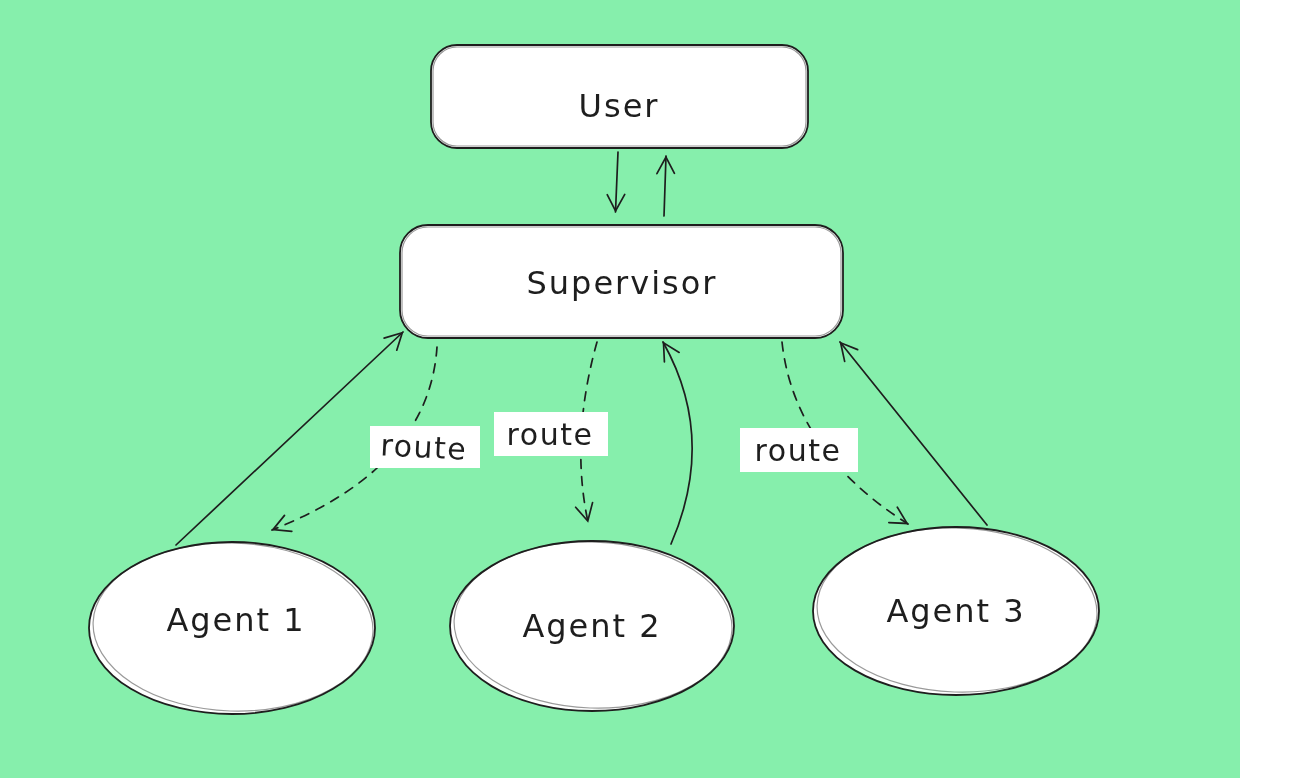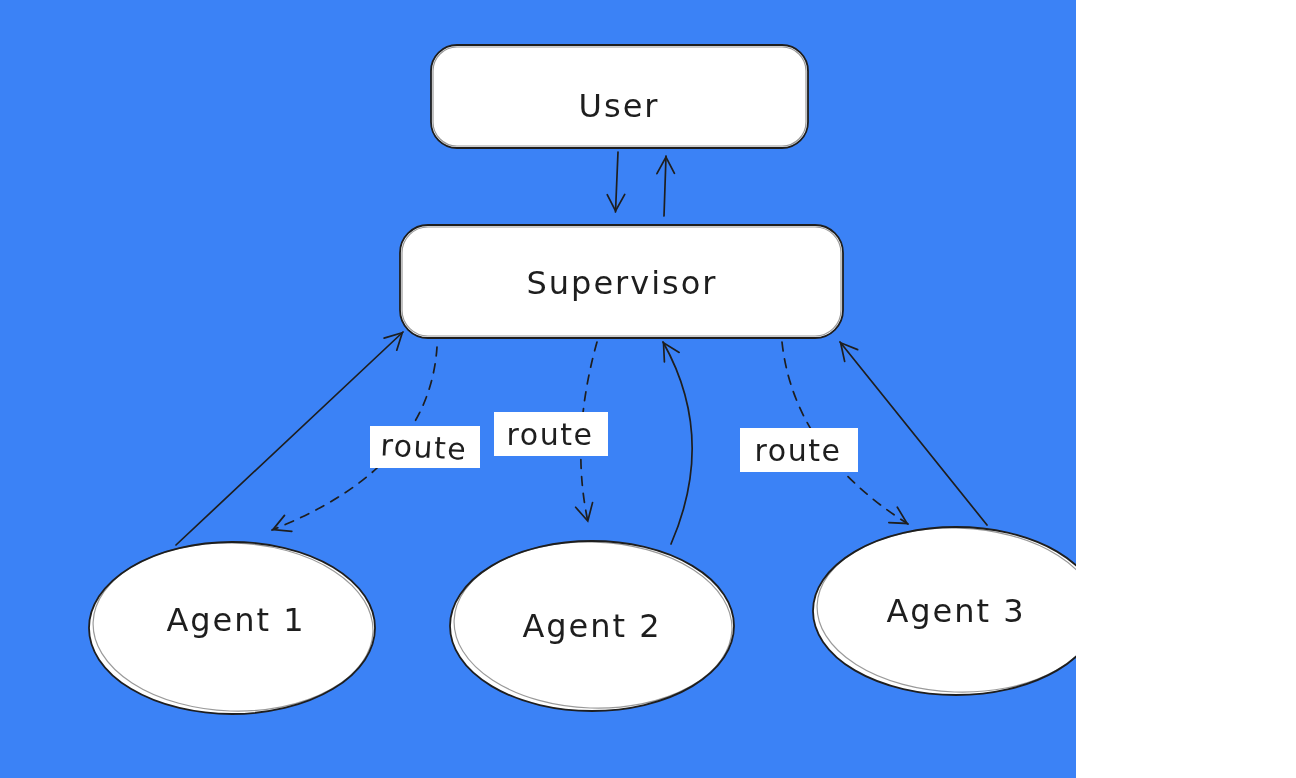--- a/index.html
+++ b/index.html
@@ -2,23 +2,23 @@
 <html><head>
 <meta charset="utf-8">
 <style>
   html, body {
     margin: 0;
     padding: 0;
     background: #ffffff;
   }
   .canvas {
     position: relative;
-    width: 1076px;
+    width: 1240px;
     height: 778px;
-    background: #3b82f6;
+    background: #86efac;
     overflow: hidden;
     font-family: "DejaVu Sans", sans-serif;
   }
   svg { display: block; }
 
   .shape {
     fill: #ffffff;
     stroke: #1e1e1e;
     stroke-width: 1.8;
   }

